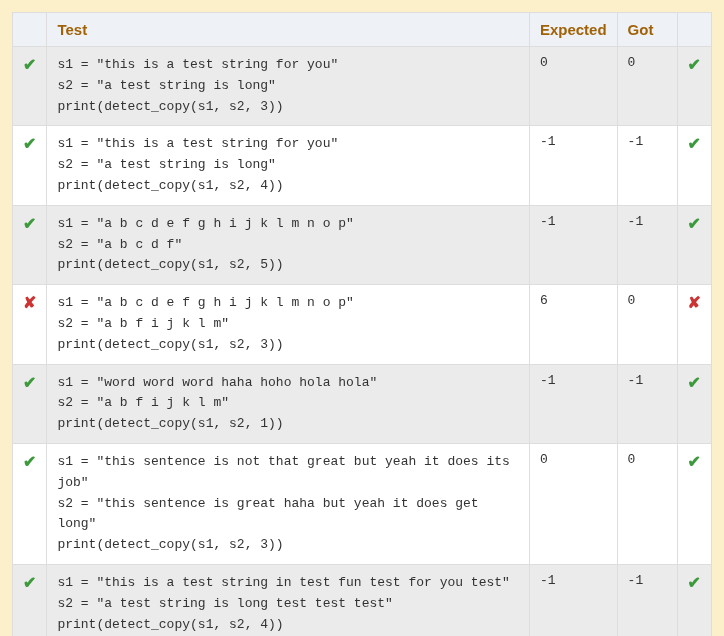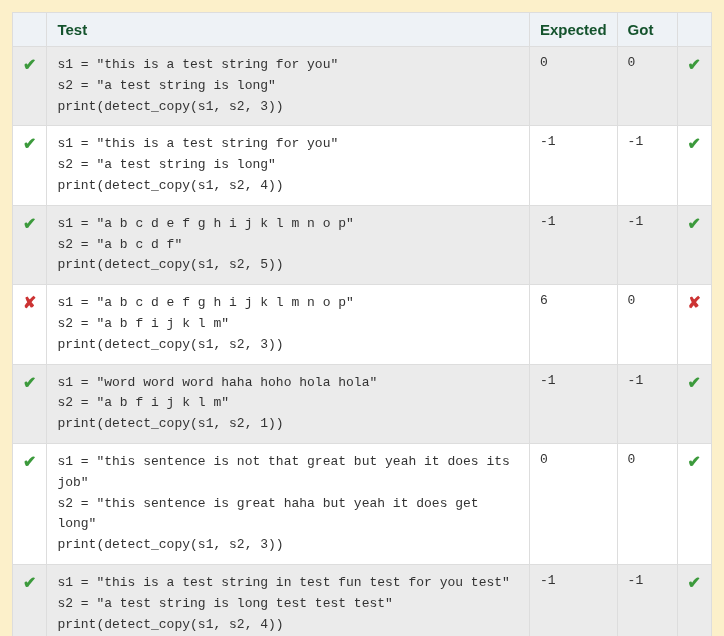--- a/index.html
+++ b/index.html
@@ -19,21 +19,21 @@
       border-collapse: collapse;
       background: #fff;
       table-layout: auto;
     }
     th {
       background: #eef2f6;
       border: 1px solid #ddd;
       padding: 8px 10px;
       text-align: left;
       font-weight: 600;
-      color: #14532d;
+      color: #a16207;
       font-size: 15px;
     }
     td {
       border: 1px solid #ddd;
       padding: 8px 10px;
       vertical-align: top;
     }
     tbody tr:nth-child(odd) td {
       background: #ebebeb;
     }

